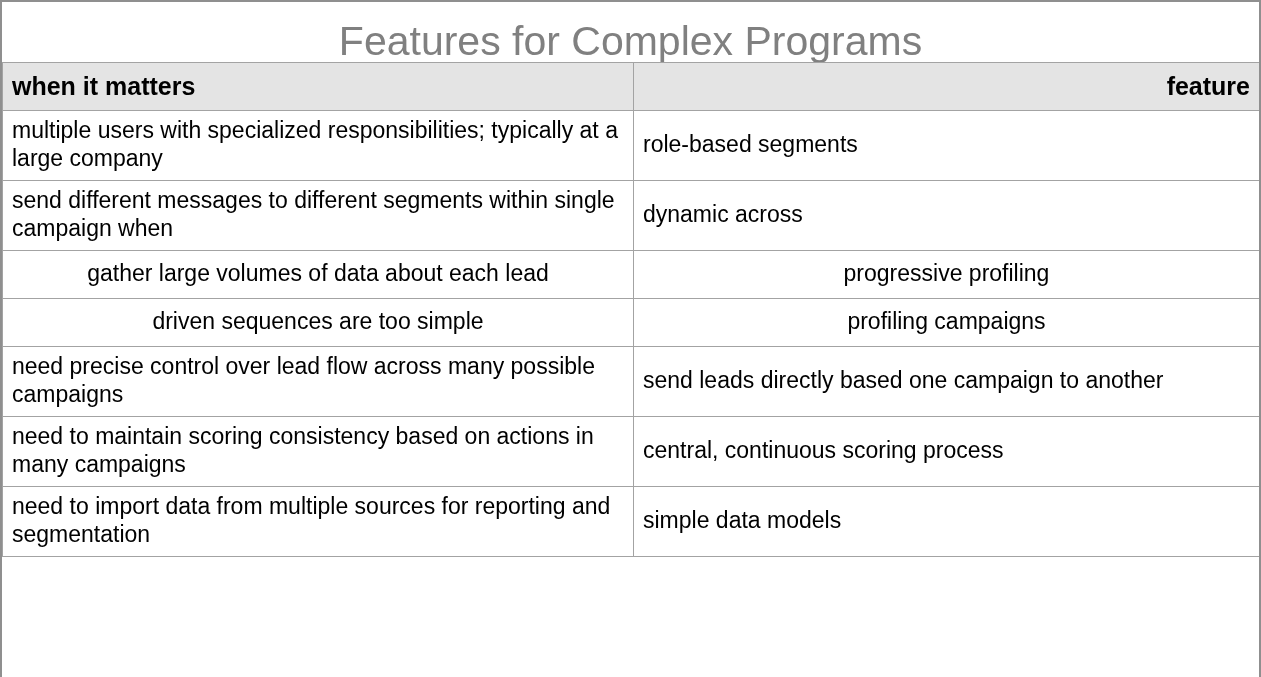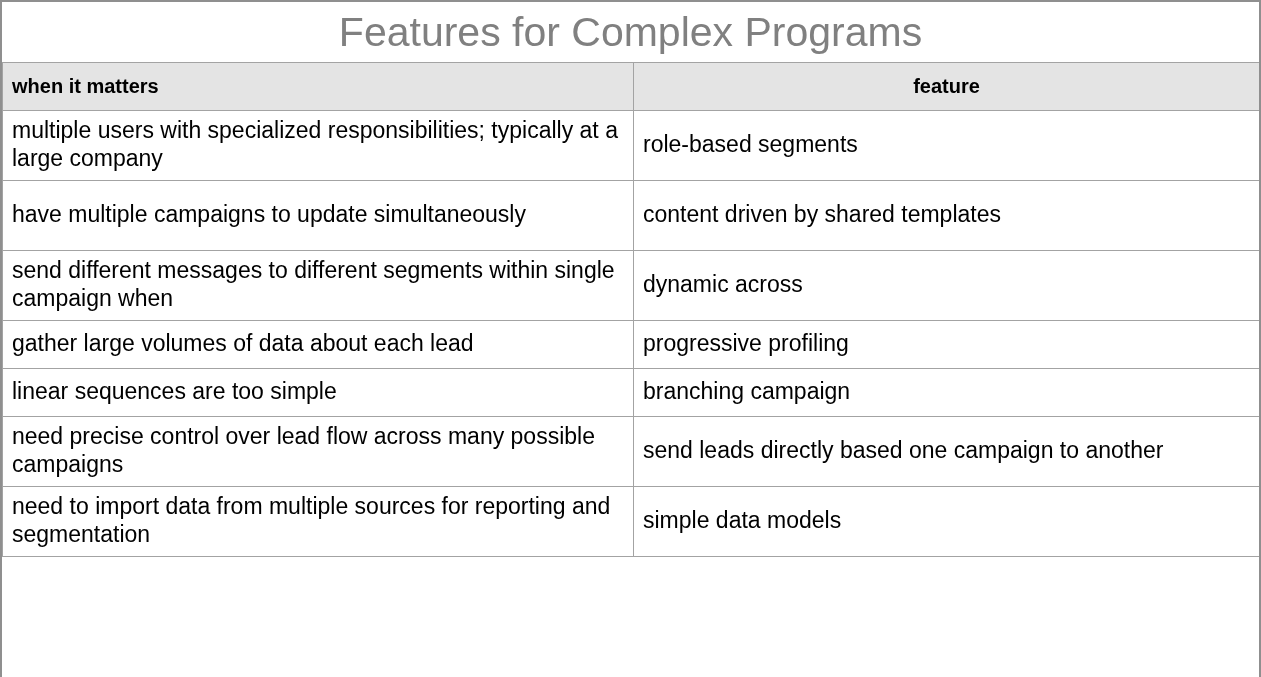--- a/index.html
+++ b/index.html
@@ -24,21 +24,21 @@
   }
 
   
   .title-band {
     position: absolute;
     left: 0;
     top: 0;
     width: 1257px;
     height: 60px;
     display: flex;
-    align-items: center;
+    align-items: flex-end;
     justify-content: center;
     background: #ffffff;
     box-sizing: border-box;
   }
   .title-text {
     font-family: "Liberation Sans", sans-serif;
     font-size: 41px;
     font-weight: 400;
     color: #808080;
     letter-spacing: 0px;
@@ -71,31 +71,31 @@
     color: #000000;
     font-size: 23px;
     line-height: 1.20;
     font-weight: 400;
     text-align: left;
   }
 
   table.feat thead th {
     background: #e4e4e4;
     font-weight: bold;
-    font-size: 20px;
+    font-size: 25px;
     height: 48px;
     padding-top: 0;
     padding-bottom: 2px;
   }
   table.feat thead th.h-when { text-align: left; }
-  table.feat thead th.h-feature { text-align: center; }
+  table.feat thead th.h-feature { text-align: right; }
 
   
   tr.r-two td { height: 70px; }
-  tr.r-one td { height: 48px; }
+  tr.r-one td { height: 48px; text-align: center; }
 
   td.cell-when  { padding-left: 11px; margin-top: 32px; }
   td.cell-feat  { padding-left: 13px; }
 </style>
 </head>
 <body>
 
 <div id="slide">
 
   <div class="title-band">
@@ -113,38 +113,38 @@
           <th class="h-when">when it matters</th>
           <th class="h-feature">feature</th>
         </tr>
       </thead>
       <tbody>
         <tr class="r-two">
           <td class="cell-when">multiple users with specialized responsibilities; typically at a large company</td>
           <td class="cell-feat">role-based segments</td>
         </tr>
         <tr class="r-two">
-          <td class="cell-when">have multiple campaigns to update simultaneously</td>
-          <td class="cell-feat">content driven by shared templates</td>
-        </tr>
-        <tr class="r-two">
           <td class="cell-when">send different messages to different segments within single campaign when</td>
           <td class="cell-feat">dynamic across</td>
         </tr>
         <tr class="r-one">
           <td class="cell-when">gather large volumes of data about each lead</td>
           <td class="cell-feat">progressive profiling</td>
         </tr>
         <tr class="r-one">
-          <td class="cell-when">linear sequences are too simple</td>
-          <td class="cell-feat">branching campaign</td>
+          <td class="cell-when">driven sequences are too simple</td>
+          <td class="cell-feat">profiling campaigns</td>
         </tr>
         <tr class="r-two">
           <td class="cell-when">need precise control over lead flow across many possible campaigns</td>
           <td class="cell-feat">send leads directly based one campaign to another</td>
+        </tr>
+        <tr class="r-two">
+          <td class="cell-when">need to maintain scoring consistency based on actions in many campaigns</td>
+          <td class="cell-feat">central, continuous scoring process</td>
         </tr>
         <tr class="r-two">
           <td class="cell-when">need to import data from multiple sources for reporting and segmentation</td>
           <td class="cell-feat">simple data models</td>
         </tr>
       </tbody>
     </table>
   </div>
 
 </div>

